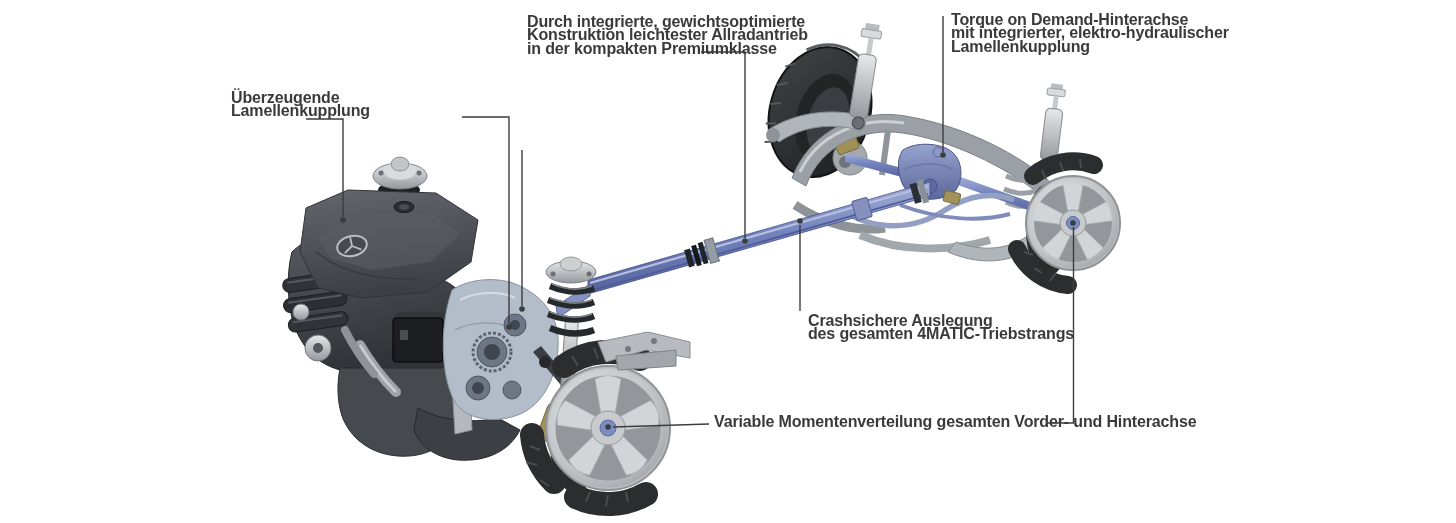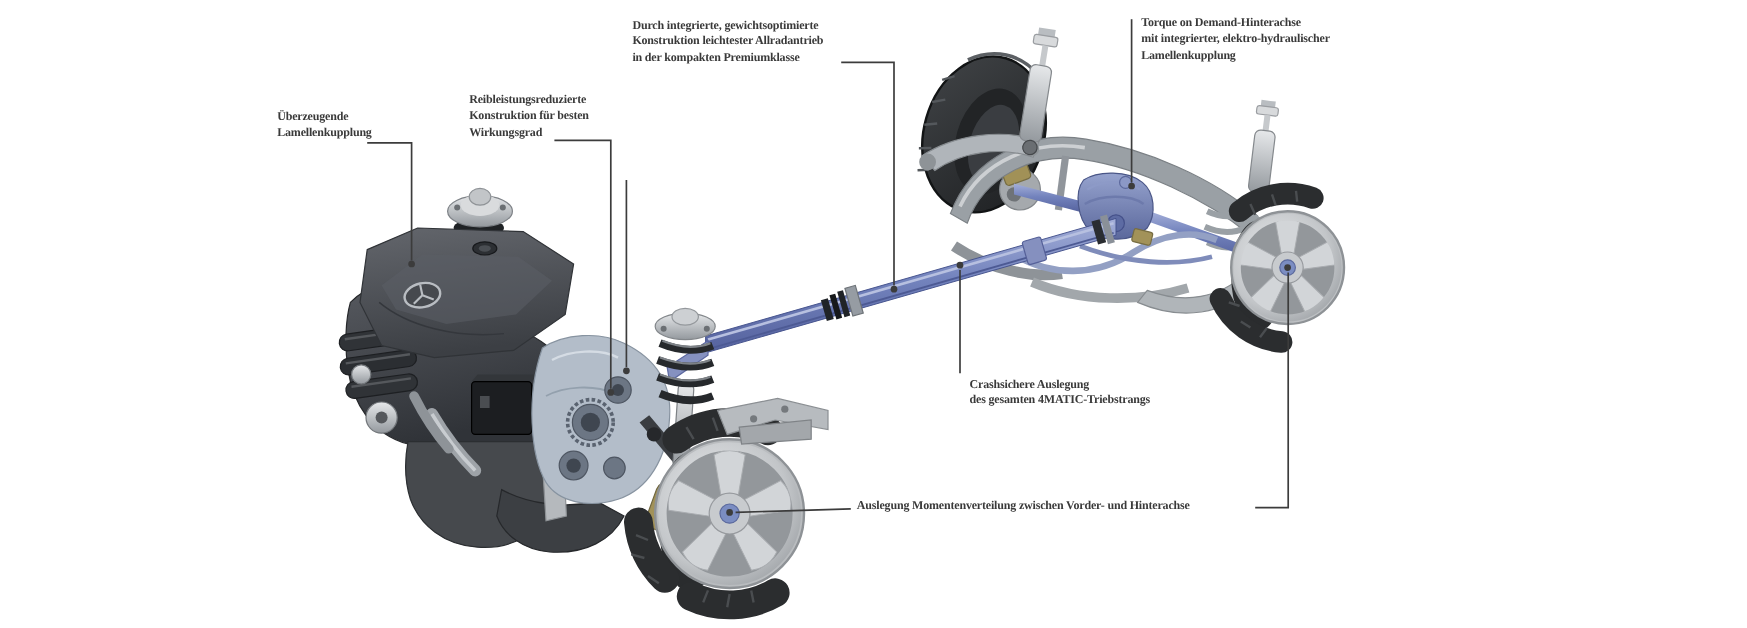--- a/index.html
+++ b/index.html
@@ -3,22 +3,22 @@
 <meta charset="utf-8">
 <style>
   html,body{margin:0;padding:0;background:#fff;}
   .stage{
     position:relative;width:1456px;height:523px;background:#ffffff;
     font-family:"Liberation Sans","DejaVu Sans",sans-serif;overflow:hidden;
   }
   .stage svg{position:absolute;left:0;top:0;}
   .callout{
     position:absolute;
-    font-weight:bold;font-size:10px;line-height:13.4px;
-    color:#3a3a3a;letter-spacing:-0.15px;white-space:pre-line;font-family:Liberation Serif, serif;
+    font-weight:bold;font-size:16px;line-height:13.4px;
+    color:#3a3a3a;letter-spacing:-0.15px;white-space:pre-line;
   }
 </style>
 </head>
 <body>
 
 <div class="stage">
 
 <svg width="1456" height="523" viewBox="0 0 1456 523">
   <defs>
     <linearGradient id="gMetal" x1="0" y1="0" x2="0" y2="1">
@@ -312,25 +312,22 @@
     <circle cx="522" cy="309" r="2.8"></circle>
     <circle cx="943" cy="155" r="2.8"></circle>
     <circle cx="800" cy="221" r="2.8"></circle>
     <circle cx="608" cy="427" r="2.8"></circle>
     <circle cx="1073" cy="223" r="2.8"></circle>
   </g>
 </svg>
 
   <div class="callout" style="left:231px;top:91px">Überzeugende
 Lamellenkupplung</div>
-  <div class="callout" style="left:391px;top:77px">Reibleistungsreduzierte
-Konstruktion für besten
-Wirkungsgrad</div>
   <div class="callout" style="left:527px;top:15px">Durch integrierte, gewichtsoptimierte
 Konstruktion leichtester Allradantrieb
 in der kompakten Premiumklasse</div>
   <div class="callout" style="left:951px;top:13px">Torque on Demand-Hinterachse
 mit integrierter, elektro-hydraulischer
 Lamellenkupplung</div>
   <div class="callout" style="left:808px;top:314px">Crashsichere Auslegung
 des gesamten 4MATIC-Triebstrangs</div>
-  <div class="callout" style="left:714px;top:415px">Auslegung Momentenverteilung zwischen Vorder- und Hinterachse</div>
+  <div class="callout" style="left:714px;top:415px">Variable Momentenverteilung gesamten Vorder- und Hinterachse</div>
 </div>
 
 </body></html>

